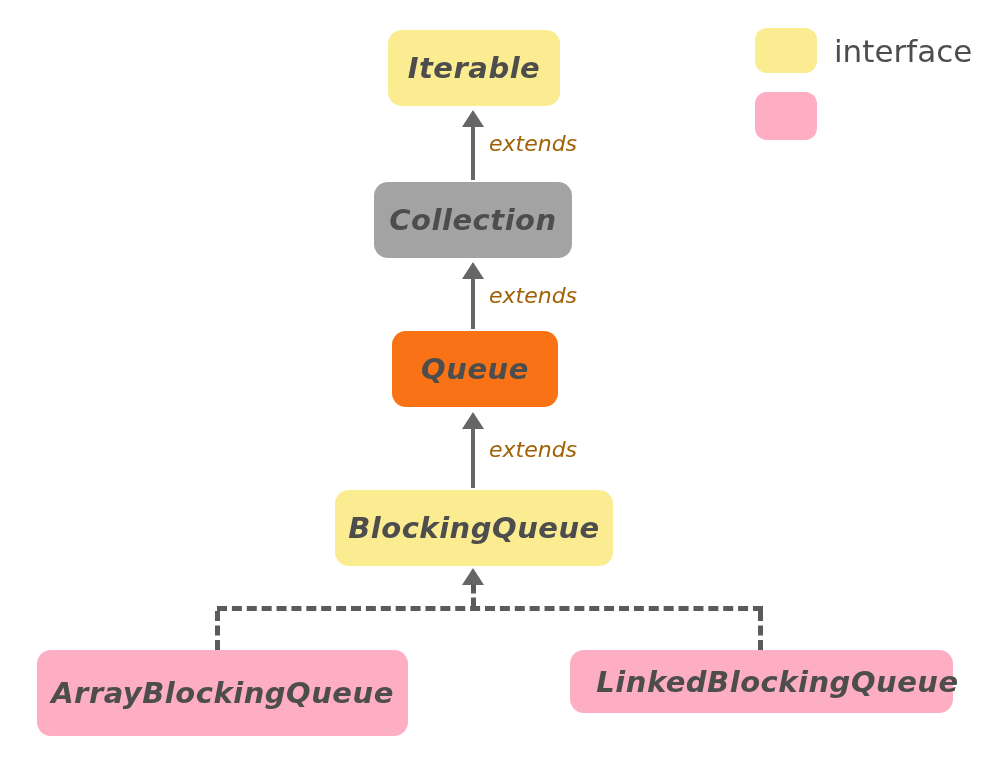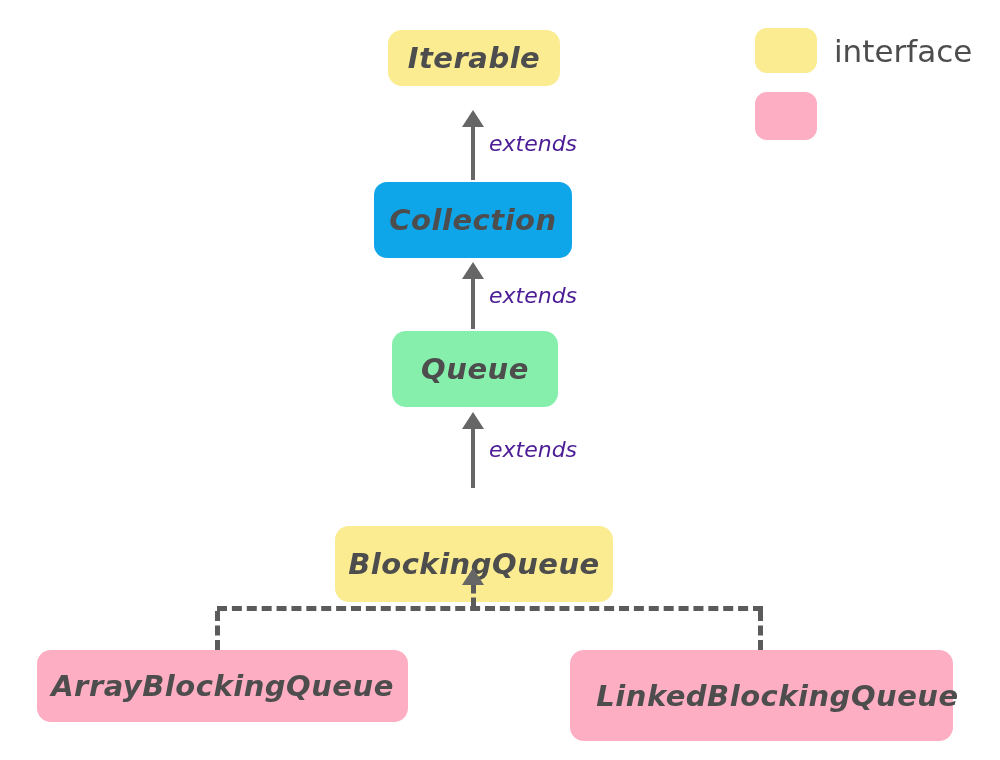--- a/index.html
+++ b/index.html
@@ -20,26 +20,26 @@
     display: flex;
     align-items: center;
     justify-content: center;
     border-radius: 14px;
     font-weight: bold;
     font-style: italic;
     font-size: 29px;
     color: #4d4d4d;
     letter-spacing: 0.5px;
   }
-  #node-iterable      { left: 388px; top:  30px; width: 172px; height: 56px; }
+  #node-iterable      { left: 388px; top:  30px; width: 172px; height: 76px; }
   #node-collection    { left: 374px; top: 182px; width: 198px; height: 76px; }
   #node-queue         { left: 392px; top: 331px; width: 166px; height: 76px; }
-  #node-blockingqueue { left: 335px; top: 490px; width: 278px; height: 76px; margin-top: 36px; }
-  #node-array         { left:  37px; top: 650px; width: 371px; height: 72px; }
-  #node-linked        { left: 570px; top: 650px; width: 383px; height: 91px; padding-left: 32px; }
+  #node-blockingqueue { left: 335px; top: 490px; width: 278px; height: 76px; }
+  #node-array         { left:  37px; top: 650px; width: 371px; height: 86px; }
+  #node-linked        { left: 570px; top: 650px; width: 383px; height: 63px; padding-left: 32px; }
 
   
   .arrow-head {
     position: absolute;
     width: 0; height: 0;
     border-left: 11px solid transparent;
     border-right: 11px solid transparent;
     border-bottom: 17px solid #666666;
   }
   .arrow-shaft {
@@ -69,21 +69,21 @@
   #dash-left       { left: 215px; top: 611px; height: 39px; }
   #dash-right      { left: 758px; top: 611px; height: 39px; }
   #dash-mid        { left: 471px; top: 585px; height: 21px; }
   #head-implements { left: 462px; top: 568px; }
 
   
   .edge-label {
     position: absolute;
     font-style: italic;
     font-size: 22px;
-    color: #4c1d95;
+    color: #a16207;
   }
   #label-extends-1 { left: 489px; top: 131px; }
   #label-extends-2 { left: 489px; top: 283px; }
   #label-extends-3 { left: 489px; top: 437px; }
   #label-implements { left: 650px; top: 575px; }
 
   
   .legend-swatch {
     position: absolute;
     width: 62px;
@@ -100,23 +100,23 @@
   #legend-label-interface { left: 834px; top: 33px; }
   #legend-label-class     { left: 834px; top: 98px; }
 </style>
 </head>
 <body>
 
 <div class="canvas">
 
   <div class="node" id="node-iterable" style="background: rgb(251, 236, 146);">Iterable</div>
 
-  <div class="node" id="node-collection" style="background: #0ea5e9; border-radius: 13px;">Collection</div>
+  <div class="node" id="node-collection" style="background: #a3a3a3;">Collection</div>
 
-  <div class="node" id="node-queue" style="background: #86efac;">Queue</div>
+  <div class="node" id="node-queue" style="background: #f97316;">Queue</div>
 
   <div class="node" id="node-blockingqueue" style="background: rgb(251, 236, 146);">BlockingQueue</div>
 
   <div class="node" id="node-array" style="background: rgb(253, 174, 195);">ArrayBlockingQueue</div>
 
   <div class="node" id="node-linked" style="background: rgb(253, 174, 195);">LinkedBlockingQueue</div>
 
   <div class="arrow-head" id="head-1"></div>
   <div class="arrow-shaft" id="shaft-1"></div>
   <div class="edge-label" id="label-extends-1">extends</div>

